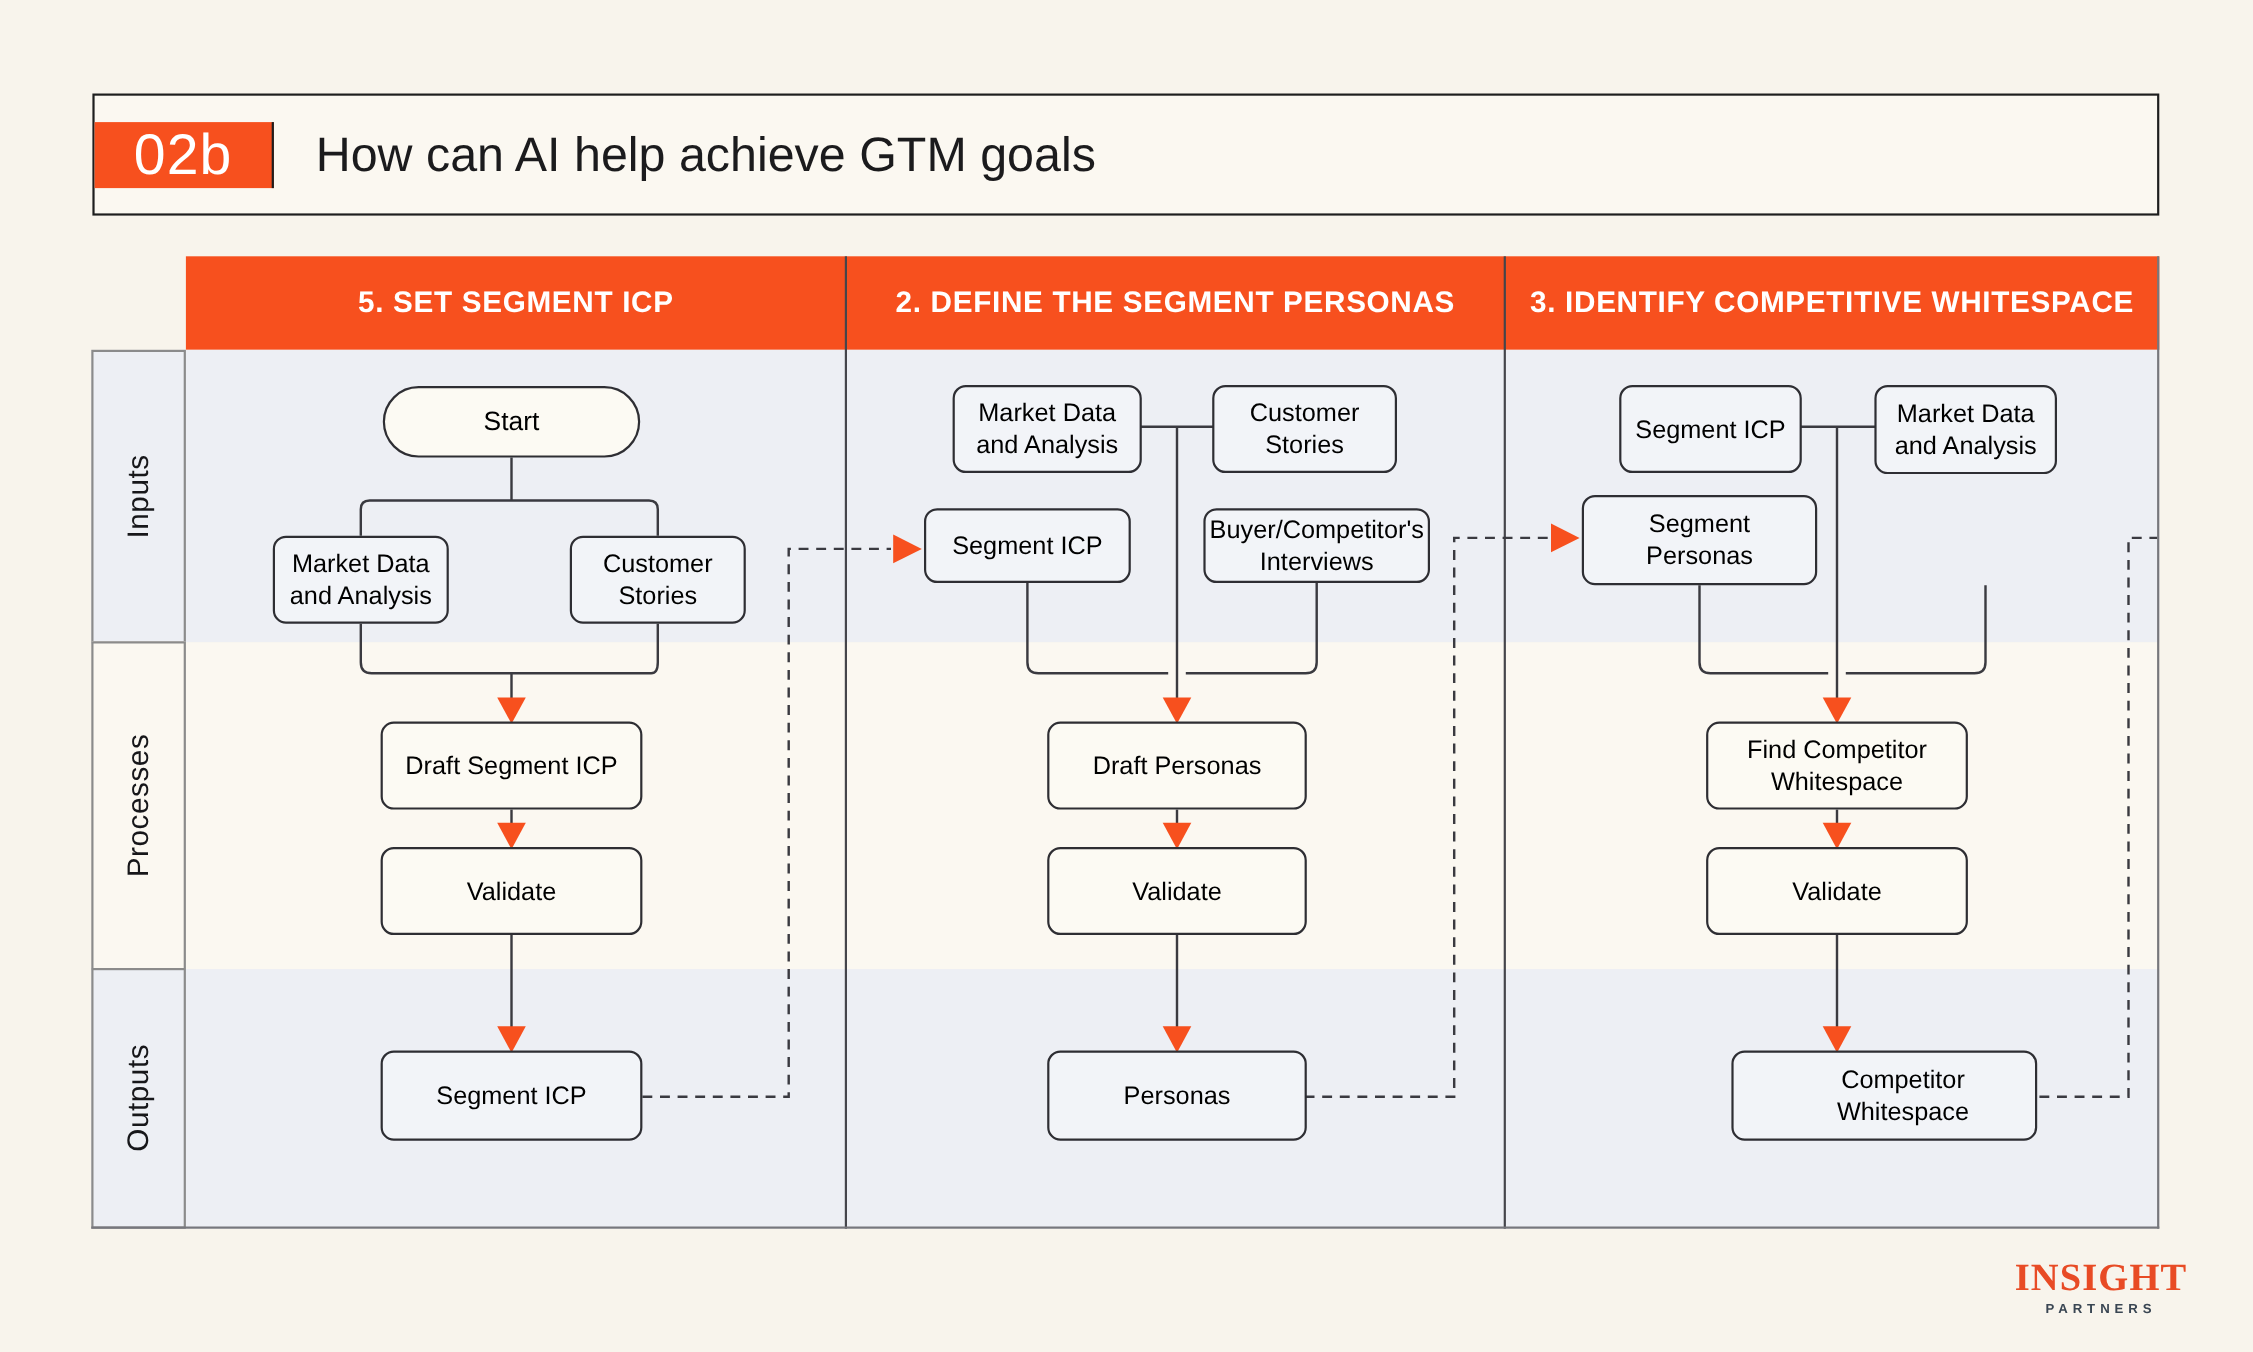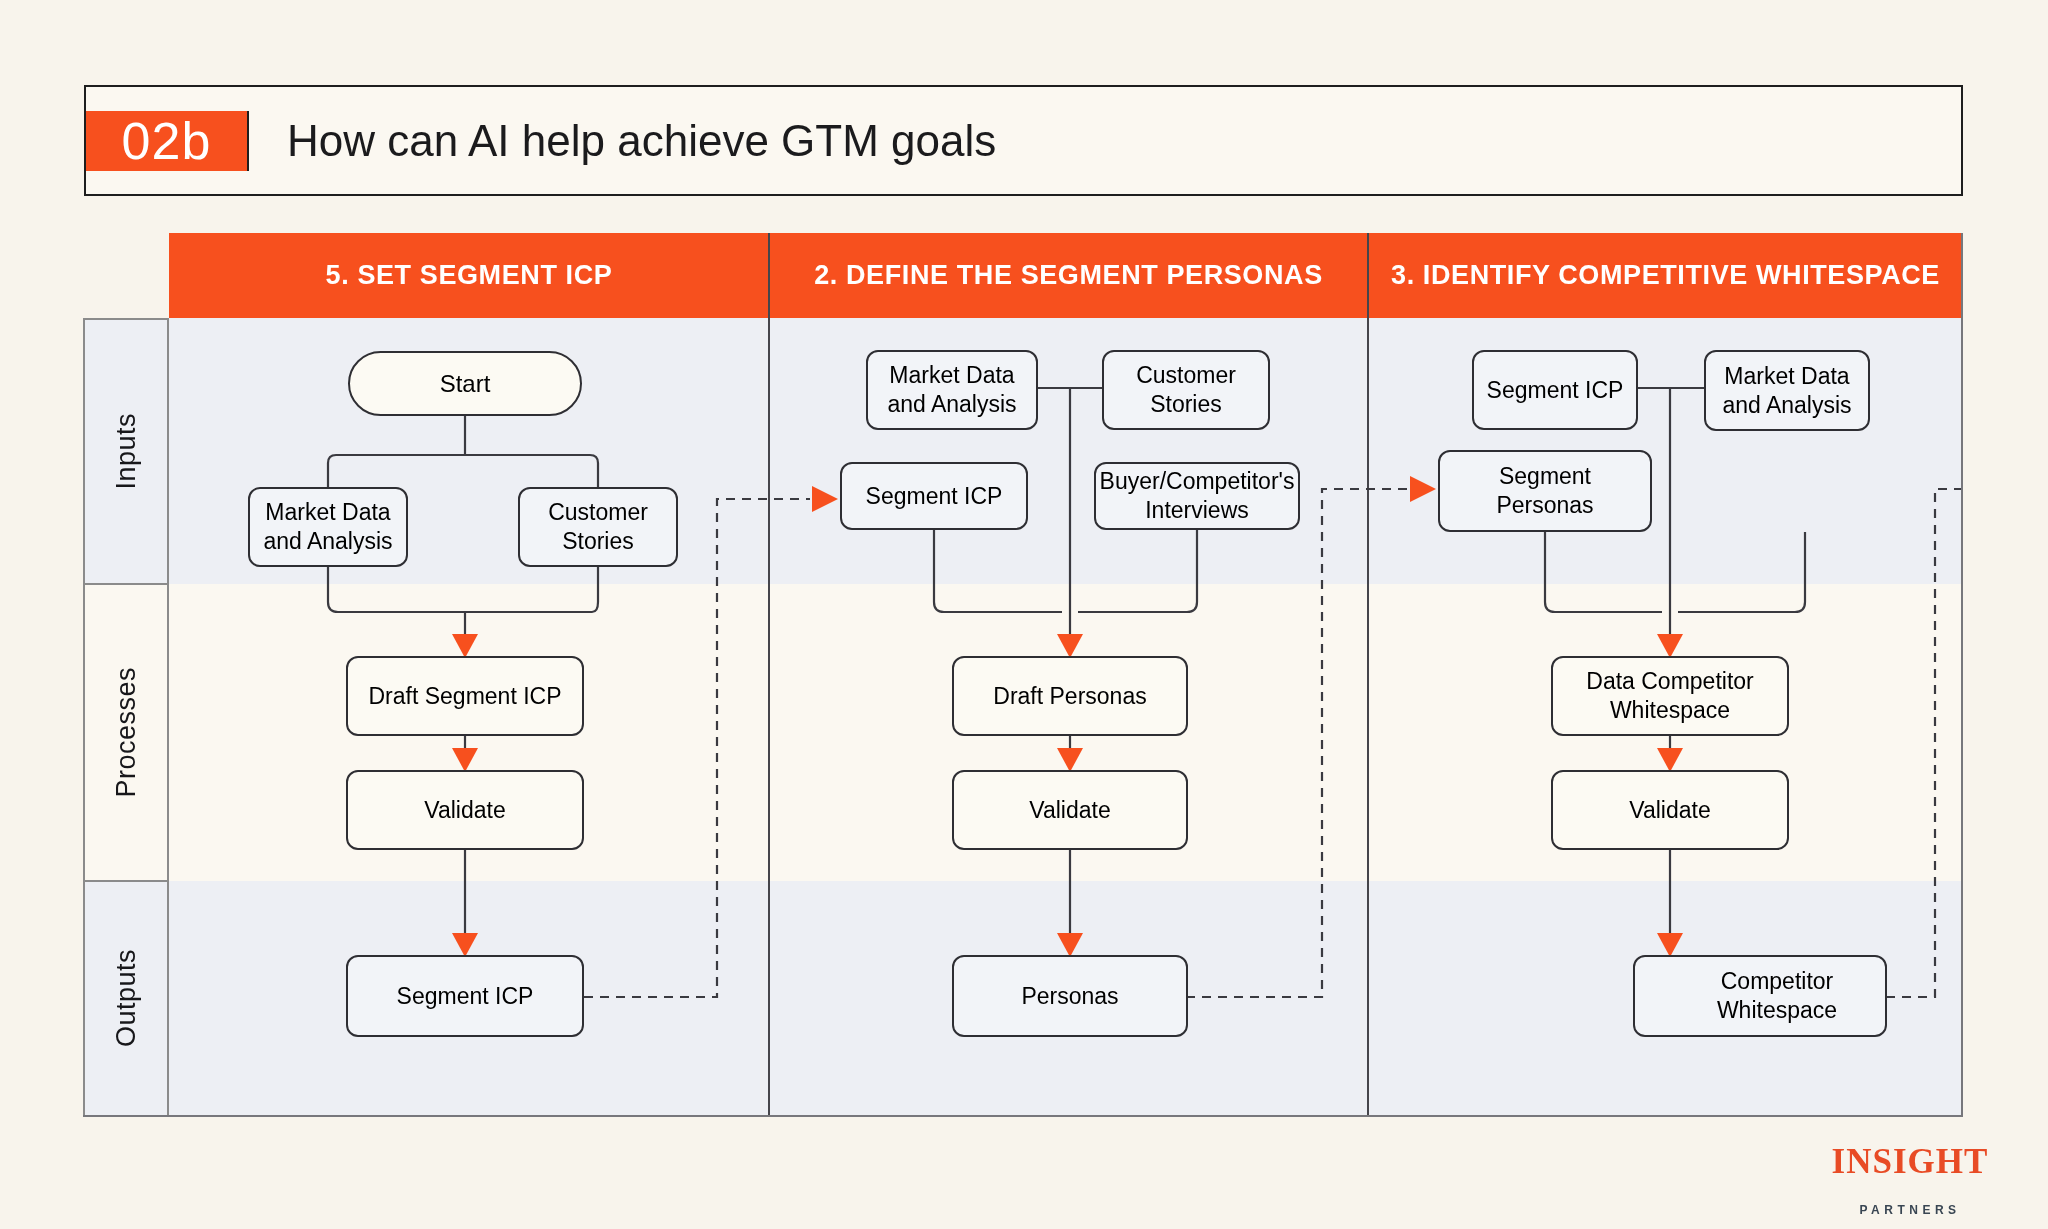--- a/index.html
+++ b/index.html
@@ -50,21 +50,21 @@
   .pill{border-radius:34px;font-size:24px;}
   .fill-cool{background:#f2f4f8;}
   .fill-warm{background:#fcfaf3;}
 
   
   #connector-layer{position:absolute;left:0;top:0;width:2048px;height:1229px;pointer-events:none;}
 
   
   .logo{position:absolute;left:1790px;top:1142px;width:240px;text-align:center;}
   .logo-primary{font-family:"Liberation Serif", serif;font-weight:bold;font-size:35px;letter-spacing:1px;color:#e84b25;}
-  .logo-secondary{font-size:12px;letter-spacing:4.5px;color:#3a4653;margin-top:21px;font-weight:bold;}
+  .logo-secondary{font-size:12px;letter-spacing:4.5px;color:#3a4653;margin-top:1px;font-weight:bold;}
 </style>
 </head>
 <body>
 
 <div id="stage">
 
   <div class="title-bar">
     <div class="slide-badge">02b</div>
     <div class="slide-title">How can AI help achieve GTM goals</div>
   </div>
@@ -154,24 +154,24 @@
 Interviews</div>
   <div class="node fill-warm" style="left:952px;top:656px;width:236px;height:80px;">Draft Personas</div>
   <div class="node fill-warm" style="left:952px;top:770px;width:236px;height:80px;">Validate</div>
   <div class="node fill-cool" style="left:952px;top:955px;width:236px;height:82px;">Personas</div>
 
   <div class="node fill-cool" style="left:1472px;top:350px;width:166px;height:80px;">Segment ICP</div>
   <div class="node fill-cool" style="left:1704px;top:350px;width:166px;height:81px;">Market Data
 and Analysis</div>
   <div class="node fill-cool" style="left:1438px;top:450px;width:214px;height:82px;">Segment
 Personas</div>
-  <div class="node fill-warm" style="left:1551px;top:656px;width:238px;height:80px;">Data Competitor
+  <div class="node fill-warm" style="left:1551px;top:656px;width:238px;height:80px;">Find Competitor
 Whitespace</div>
   <div class="node fill-warm" style="left:1551px;top:770px;width:238px;height:80px;">Validate</div>
-  <div class="node fill-cool" style="left:1633px;top:955px;width:254px;height:82px;padding-left:40px;">Competitor
+  <div class="node fill-cool" style="left:1574px;top:955px;width:278px;height:82px;padding-left:40px;">Competitor
 Whitespace</div>
 
   <div class="logo">
     <div class="logo-primary">INSIGHT</div>
     <div class="logo-secondary">PARTNERS</div>
   </div>
 
 </div>
 
 </body></html>

